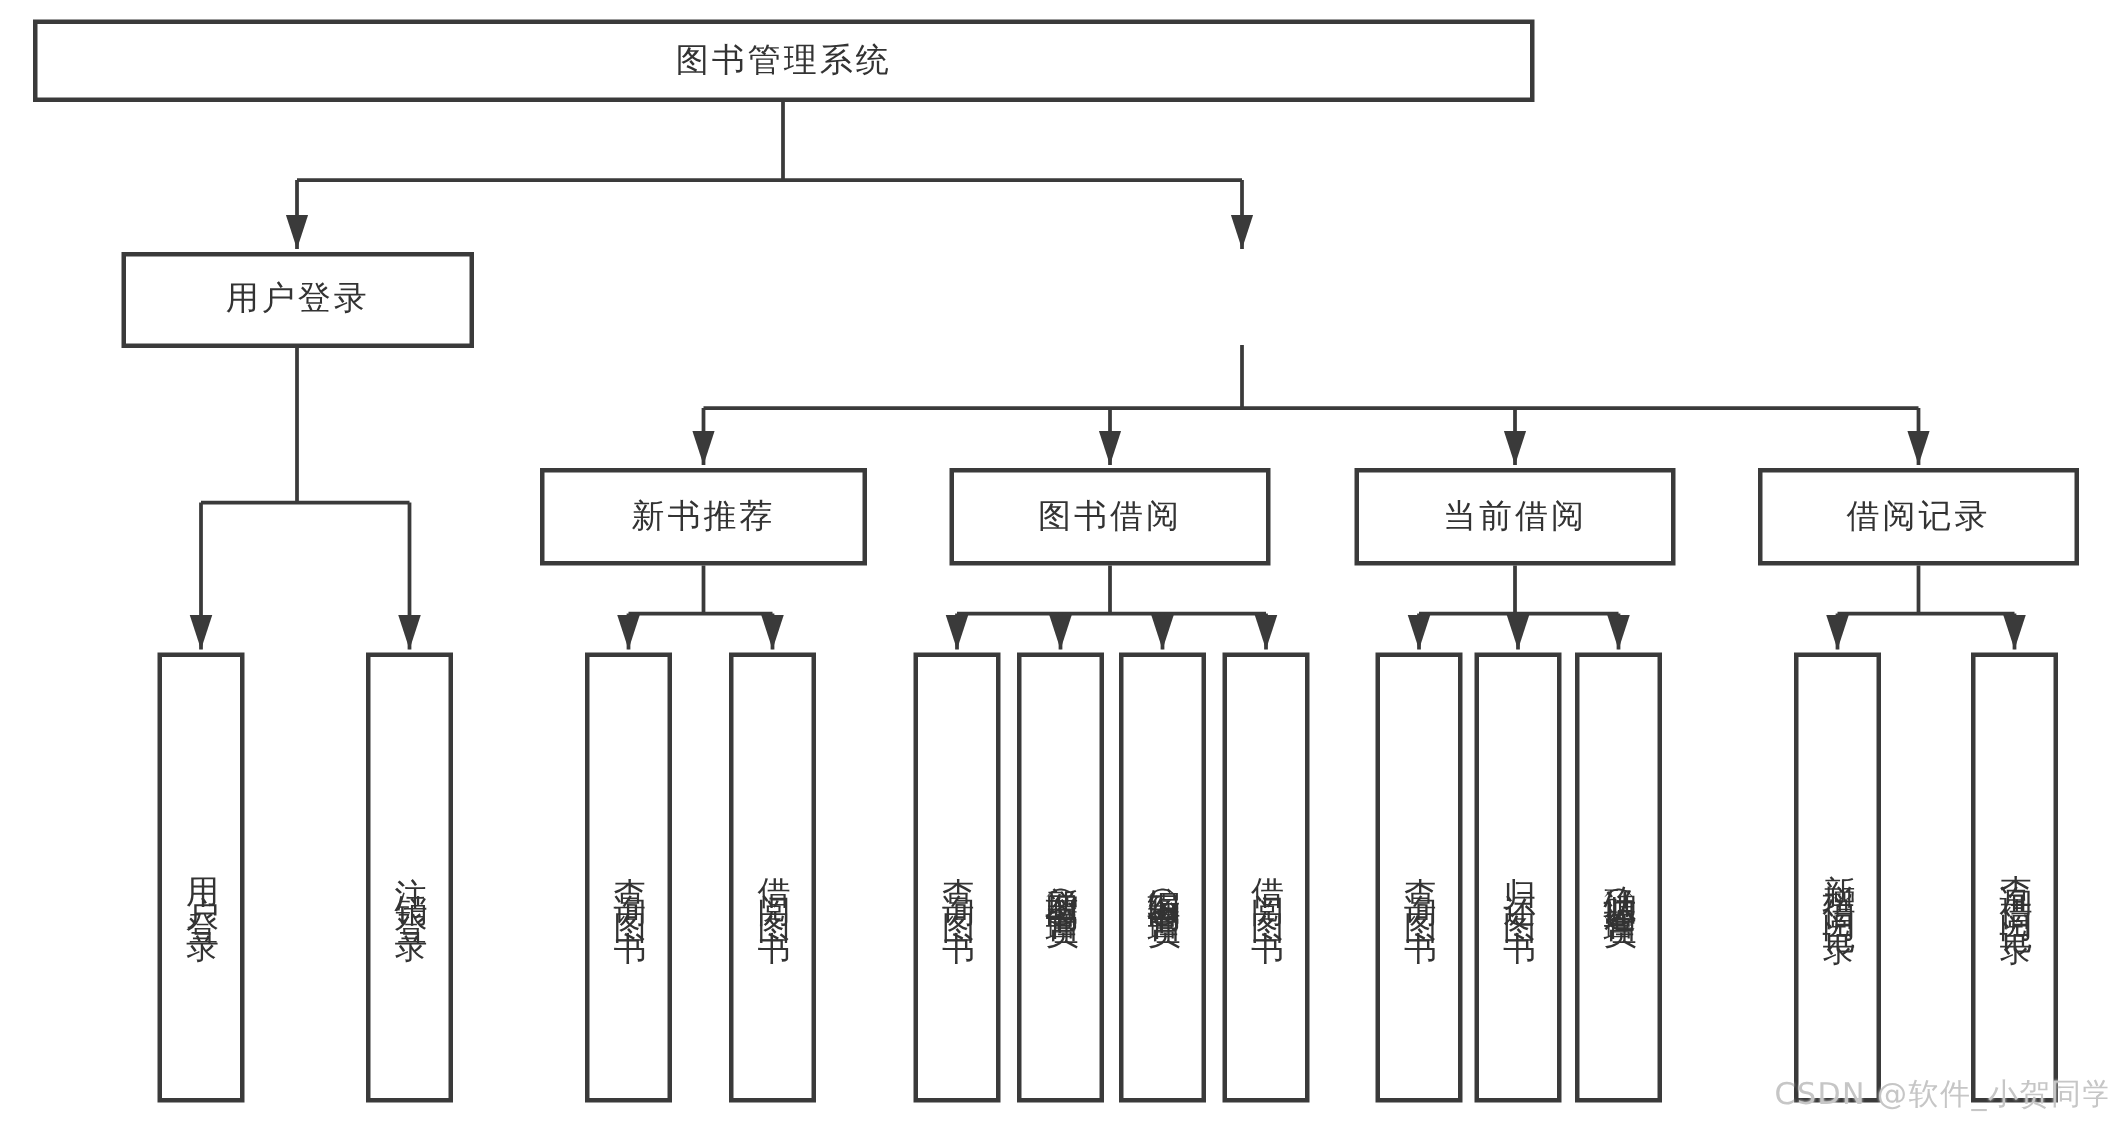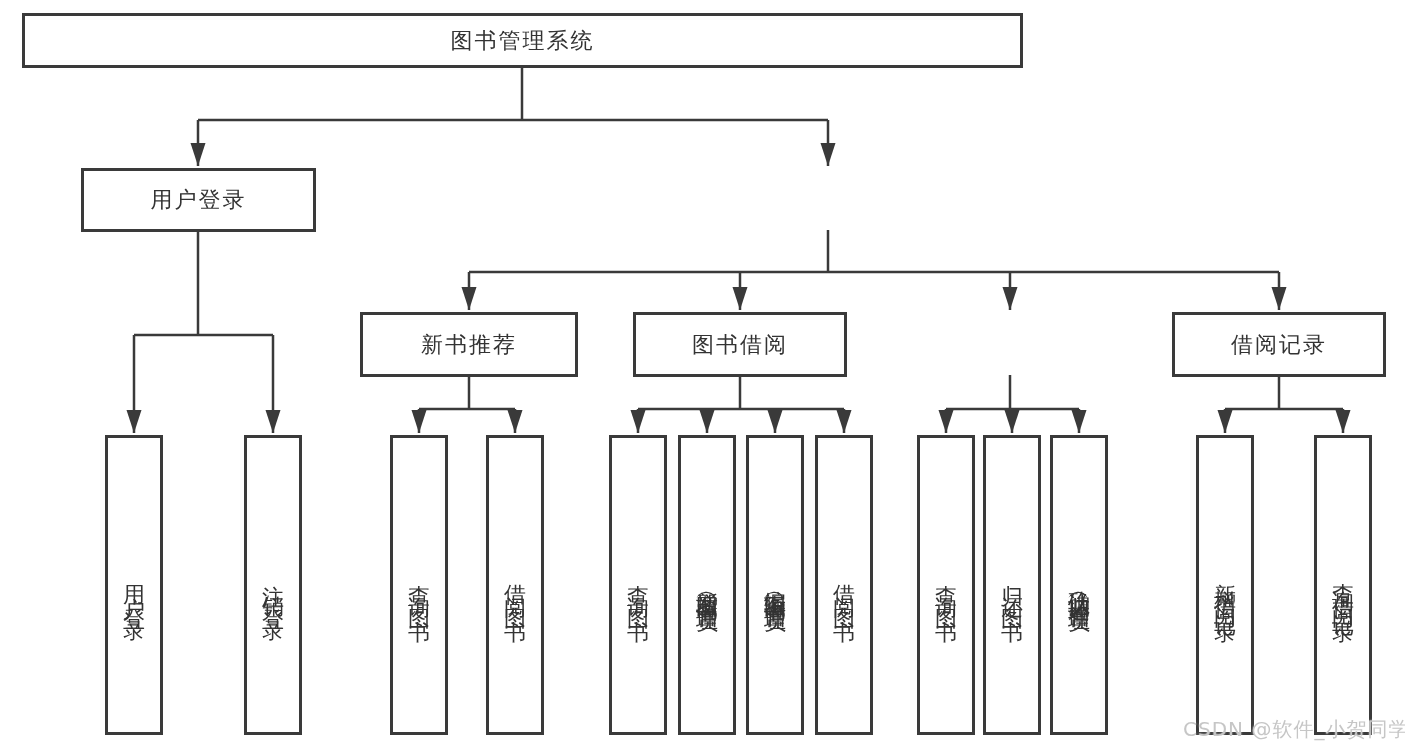--- a/index.html
+++ b/index.html
@@ -117,20 +117,23 @@
   <div class="node h" style="left:81px; top:168px; width:235px; height:64px">
     <span>用户登录</span>
   </div>
 
   <div class="node h" style="left:633px; top:312px; width:214px; height:65px">
     <span>图书借阅</span>
   </div>
   <div class="node h" style="left:360px; top:312px; width:218px; height:65px">
     <span>新书推荐</span>
   </div>
+  <div class="node h" style="left:903px; top:312px; width:214px; height:65px">
+    <span>当前借阅</span>
+  </div>
   <div class="node h" style="left:1172px; top:312px; width:214px; height:65px">
     <span>借阅记录</span>
   </div>
 
   <div class="node leaf" style="left:105px; top:435px; width:58px; height:300px">
     <span class="ls4">用户登录</span>
   </div>
   <div class="node leaf" style="left:244px; top:435px; width:58px; height:300px">
     <span class="ls4">注销登录</span>
   </div>

